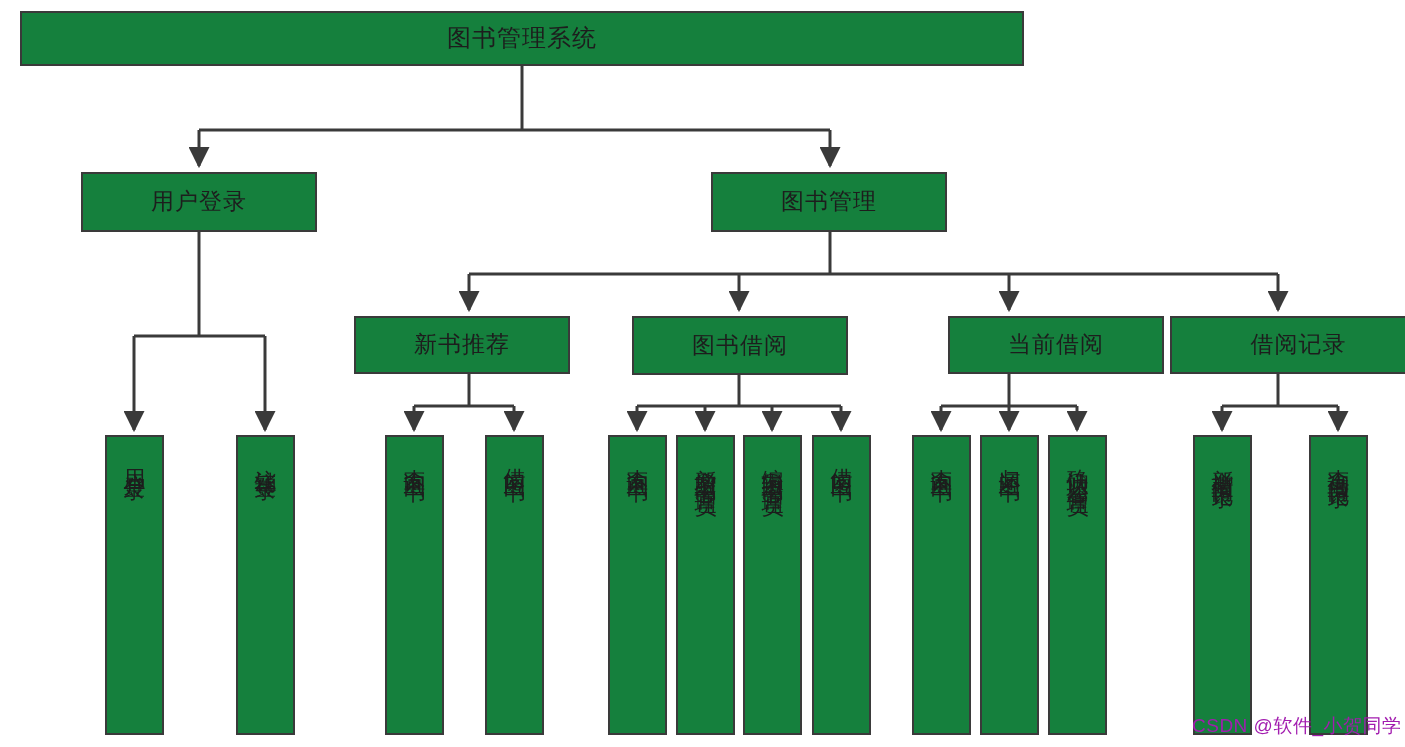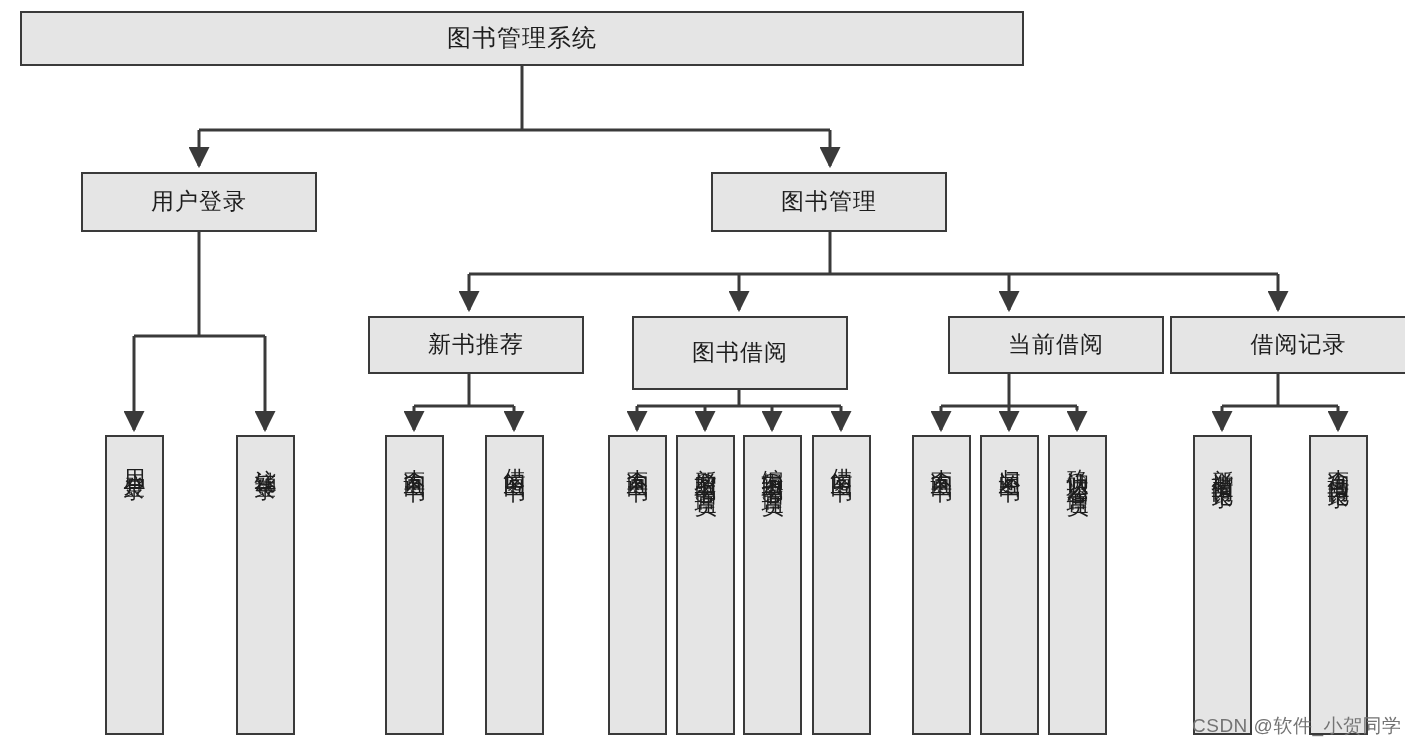--- a/index.html
+++ b/index.html
@@ -22,21 +22,21 @@
     position: absolute;
     left: 0;
     top: 0;
     width: 1405px;
     height: 747px;
     pointer-events: none;
   }
   .node {
     position: absolute;
     box-sizing: border-box;
-    background: #e5e5e5;
+    background: #15803d;
     border: 2.5px solid #3a3a3a;
     display: flex;
     align-items: center;
     justify-content: center;
     color: #1d1d1d;
   }
   .node.horiz {
     font-size: 23px;
     letter-spacing: 1px;
     line-height: 1.2;
@@ -53,21 +53,21 @@
   .node.vert .vtext {
     writing-mode: vertical-rl;
     text-orientation: upright;
     letter-spacing: 4px;
     line-height: 1;
     white-space: nowrap;
     display: block;
   }
   .watermark {
     position: absolute;
-    color: #737373;
+    color: #a21caf;
     font-size: 19px;
     letter-spacing: 0.5px;
     white-space: nowrap;
     user-select: none;
   }
 </style>
 </head>
 <body>
 
 <div id="diagram-root">
@@ -129,25 +129,25 @@
   </div>
 
   <div class="node horiz" style="left:81px; top:172px; width:236px; height:60px;">
     <span>用户登录</span>
   </div>
 
   <div class="node horiz" style="left:711px; top:172px; width:236px; height:60px;text-align:center;">
     <span>图书管理</span>
   </div>
 
-  <div class="node horiz" style="left:368px; top:316px; width:216px; height:58px;">
+  <div class="node horiz" style="left:354px; top:316px; width:216px; height:58px;">
     <span>新书推荐</span>
   </div>
 
-  <div class="node horiz" style="left:632px; top:316px; width:216px; height:74px;text-align:right;">
+  <div class="node horiz" style="left:632px; top:316px; width:216px; height:59px;text-align:right;">
     <span>图书借阅</span>
   </div>
 
   <div class="node horiz" style="left:901px; top:316px; width:216px; height:58px;margin-left:47px;">
     <span>当前借阅</span>
   </div>
 
   <div class="node horiz" style="left:1170px; top:316px; width:257px; height:58px;">
     <span>借阅记录</span>
   </div>

